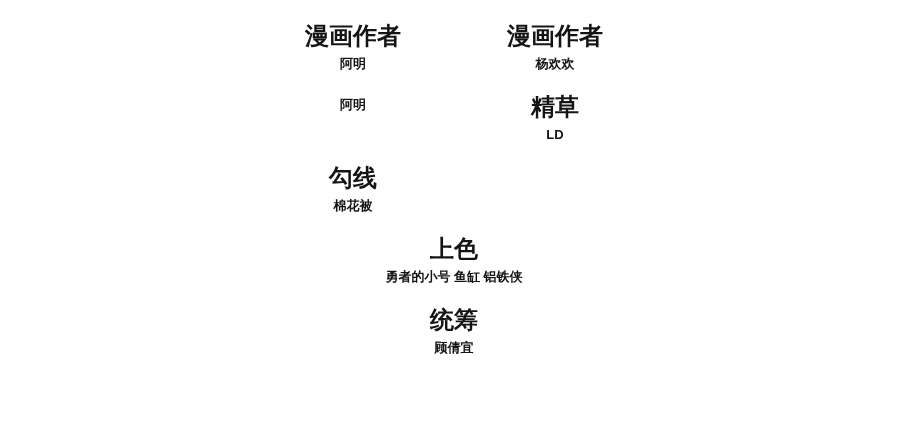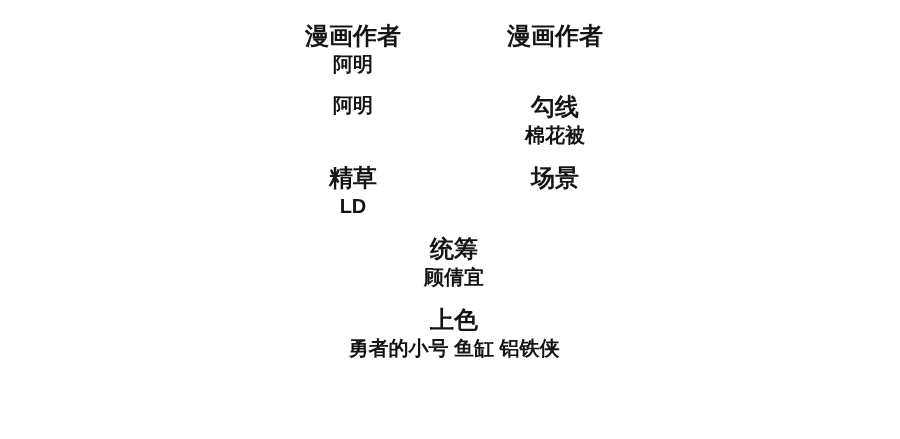--- a/index.html
+++ b/index.html
@@ -33,67 +33,67 @@
     text-align: center;
     margin-bottom: 15px;
   }
   .role {
     font-size: 24px;
     line-height: 30px;
     font-weight: 700;
     white-space: nowrap;
   }
   .name {
-    font-size: 20px;
+    font-size: 13px;
     line-height: 26px;
     font-weight: 700;
     white-space: nowrap;
   }
 </style>
 </head>
 <body>
 
 <div class="page" style="background: rgb(255, 255, 255); color: rgb(20, 20, 20);">
   <div class="credits">
 
     <div class="grid">
 
       <div class="entry">
         <div class="role">漫画作者</div>
         <div class="name">阿明</div>
       </div>
 
       <div class="entry">
         <div class="role">漫画作者</div>
+        <div class="name">杨欢欢</div>
       </div>
 
       <div class="entry">
         <div class="name">阿明</div>
+      </div>
+
+      <div class="entry">
+        <div class="role">精草</div>
+        <div class="name">LD</div>
       </div>
 
       <div class="entry">
         <div class="role">勾线</div>
         <div class="name">棉花被</div>
       </div>
 
       <div class="entry">
-        <div class="role">精草</div>
-        <div class="name">LD</div>
       </div>
 
-      <div class="entry">
-        <div class="role">场景</div>
-      </div>
+    </div>
 
+    <div class="entry">
+      <div class="role">上色</div>
+      <div class="name">勇者的小号 鱼缸 铝铁侠</div>
     </div>
 
     <div class="entry">
       <div class="role">统筹</div>
       <div class="name">顾倩宜</div>
     </div>
 
-    <div class="entry">
-      <div class="role">上色</div>
-      <div class="name">勇者的小号 鱼缸 铝铁侠</div>
-    </div>
-
   </div>
 </div>
 
 </body></html>

